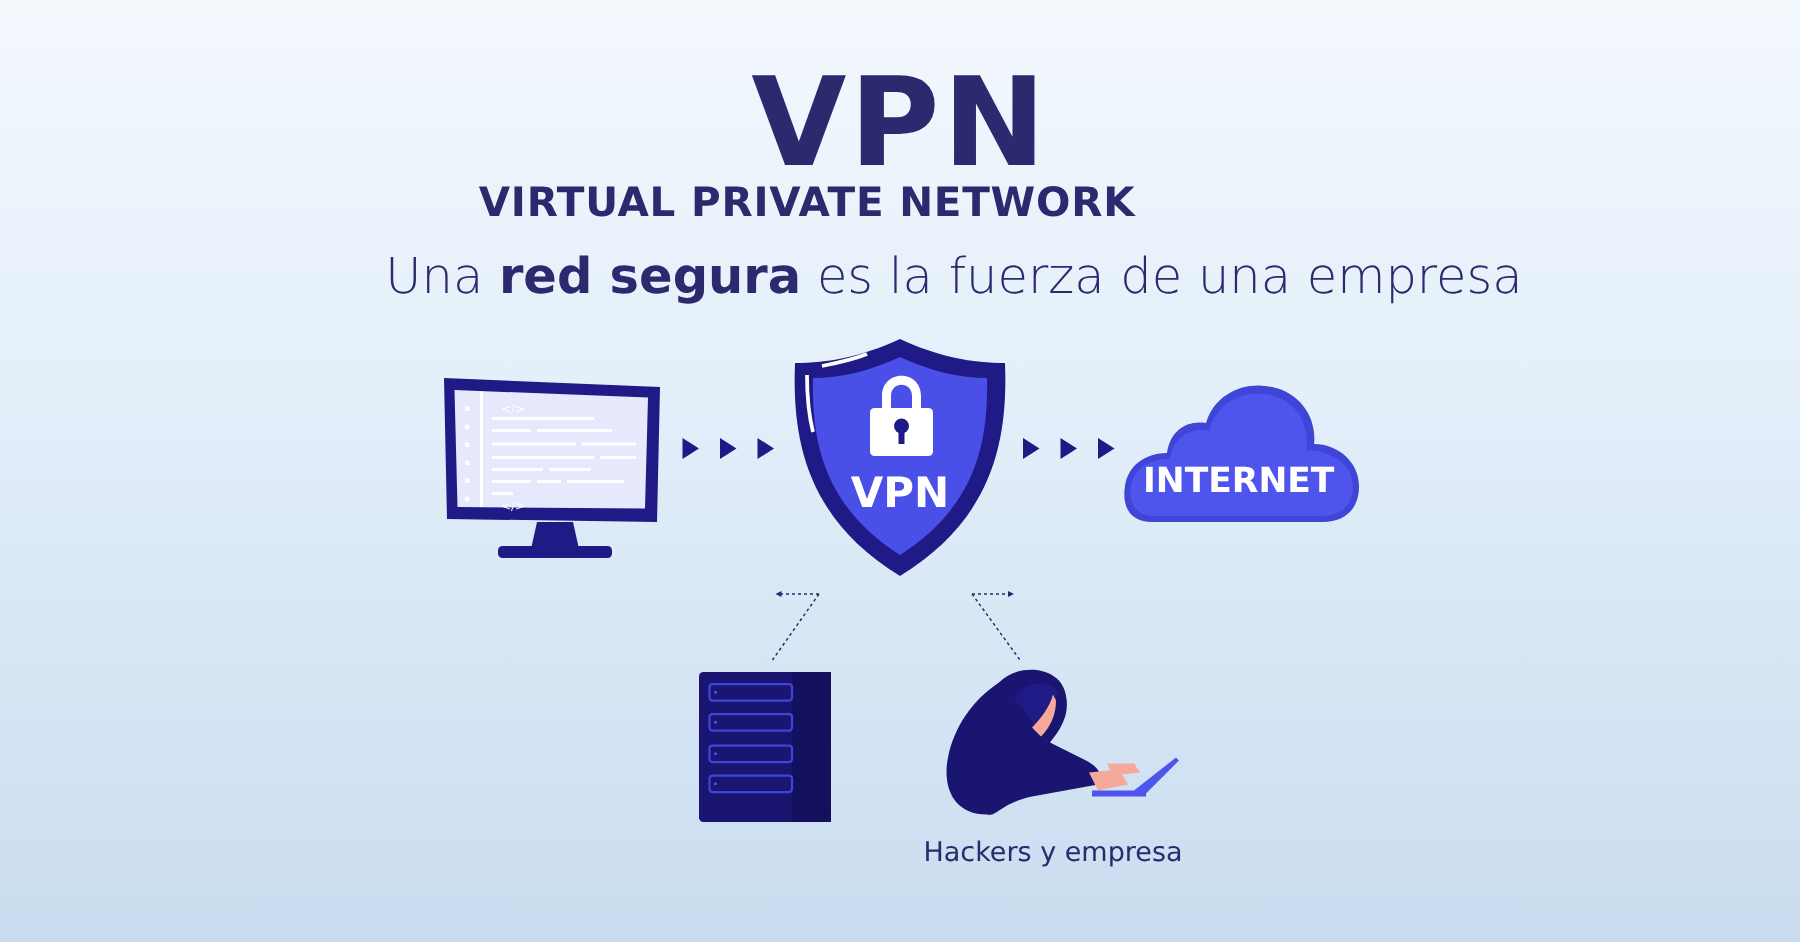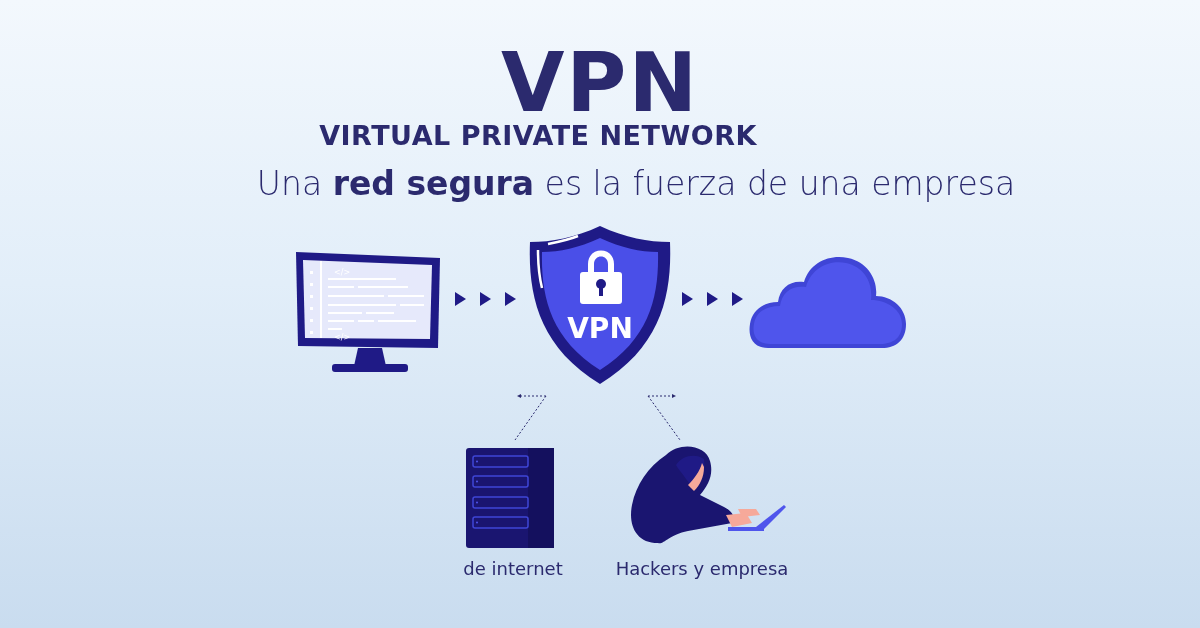--- a/index.html
+++ b/index.html
@@ -103,20 +103,21 @@
   <div class="tri"></div>
   <div class="tri"></div>
   <div class="tri"></div>
 </div>
 
 <div class="abs" style="left:746px; top:252px; width:164px; height:100px;">
   <svg width="164" height="100" viewBox="0 0 164 100">
     <path d="M22 96 C6 96 2 84 4 72 C6 58 18 50 32 50 C34 36 44 28 58 30 C64 10 84 2 102 6 C122 10 132 28 130 44 C146 44 160 56 160 72 C160 88 150 96 136 96 Z" fill="#3f45d6"></path>
     <path d="M24 92 C10 92 6 82 8 72 C10 60 20 54 34 54 C36 40 46 33 60 35 C66 15 84 8 100 11 C118 15 127 30 125 48 C141 48 156 58 156 72 C156 86 147 92 134 92 Z" fill="#4f55ec"></path>
   </svg>
+  <div class="abs cloud-text" style="left:16px; top:56px;">INTERNET</div>
 </div>
 
 <svg class="abs" style="left:500px; top:390px;" width="200" height="60" viewBox="0 0 200 60">
   <g stroke="#2b2a6e" stroke-width="1" stroke-dasharray="2 2" fill="none">
     <path d="M46 6 L20 6"></path>
     <path d="M46 6 L15 50"></path>
     <path d="M148 6 L172 6"></path>
     <path d="M148 6 L180 50"></path>
   </g>
   <path d="M17 6 L21 4 L21 8 Z" fill="#2b2a6e"></path>
@@ -135,21 +136,20 @@
     </g>
     <g fill="#4f55ec">
       <circle cx="11" cy="13.5" r="1"></circle>
         <circle cx="11" cy="33.5" r="1"></circle>
       <circle cx="11" cy="54.5" r="1"></circle>
         <circle cx="11" cy="74.5" r="1"></circle>
     </g>
   </svg>
 </div>
 <div class="abs label" style="left:430px; top:558px; width:166px;">
-  <div>de internet</div>
 </div>
 
 <div class="abs" style="left:628px; top:445px; width:164px; height:100px;">
   <svg width="164" height="100" viewBox="0 0 164 100">
     <path d="M38 10 C52 -4 78 0 82 16 C86 30 80 40 72 50 L96 62 C104 66 108 72 104 78 L60 86 C40 90 36 100 30 98 C8 98 0 80 4 60 C8 40 20 22 38 10 Z" fill="#1a1570"></path>
     <path d="M48 20 C54 10 68 8 76 14 C78 30 72 40 66 44 L58 34 C54 28 50 24 48 20 Z" fill="#1f1a86"></path>
     <path d="M60 40 C66 34 72 26 74 18 L76 22 C76 32 72 40 66 46 Z" fill="#f6a99a"></path>
     <path d="M98 70 L118 68 L124 78 L104 82 Z" fill="#f6a99a"></path>
     <path d="M110 64 L128 64 L132 70 L114 72 Z" fill="#f6a99a"></path>
     <path d="M128 82 L156 60 L158 62 L134 86 Z" fill="#4f55ec"></path>

